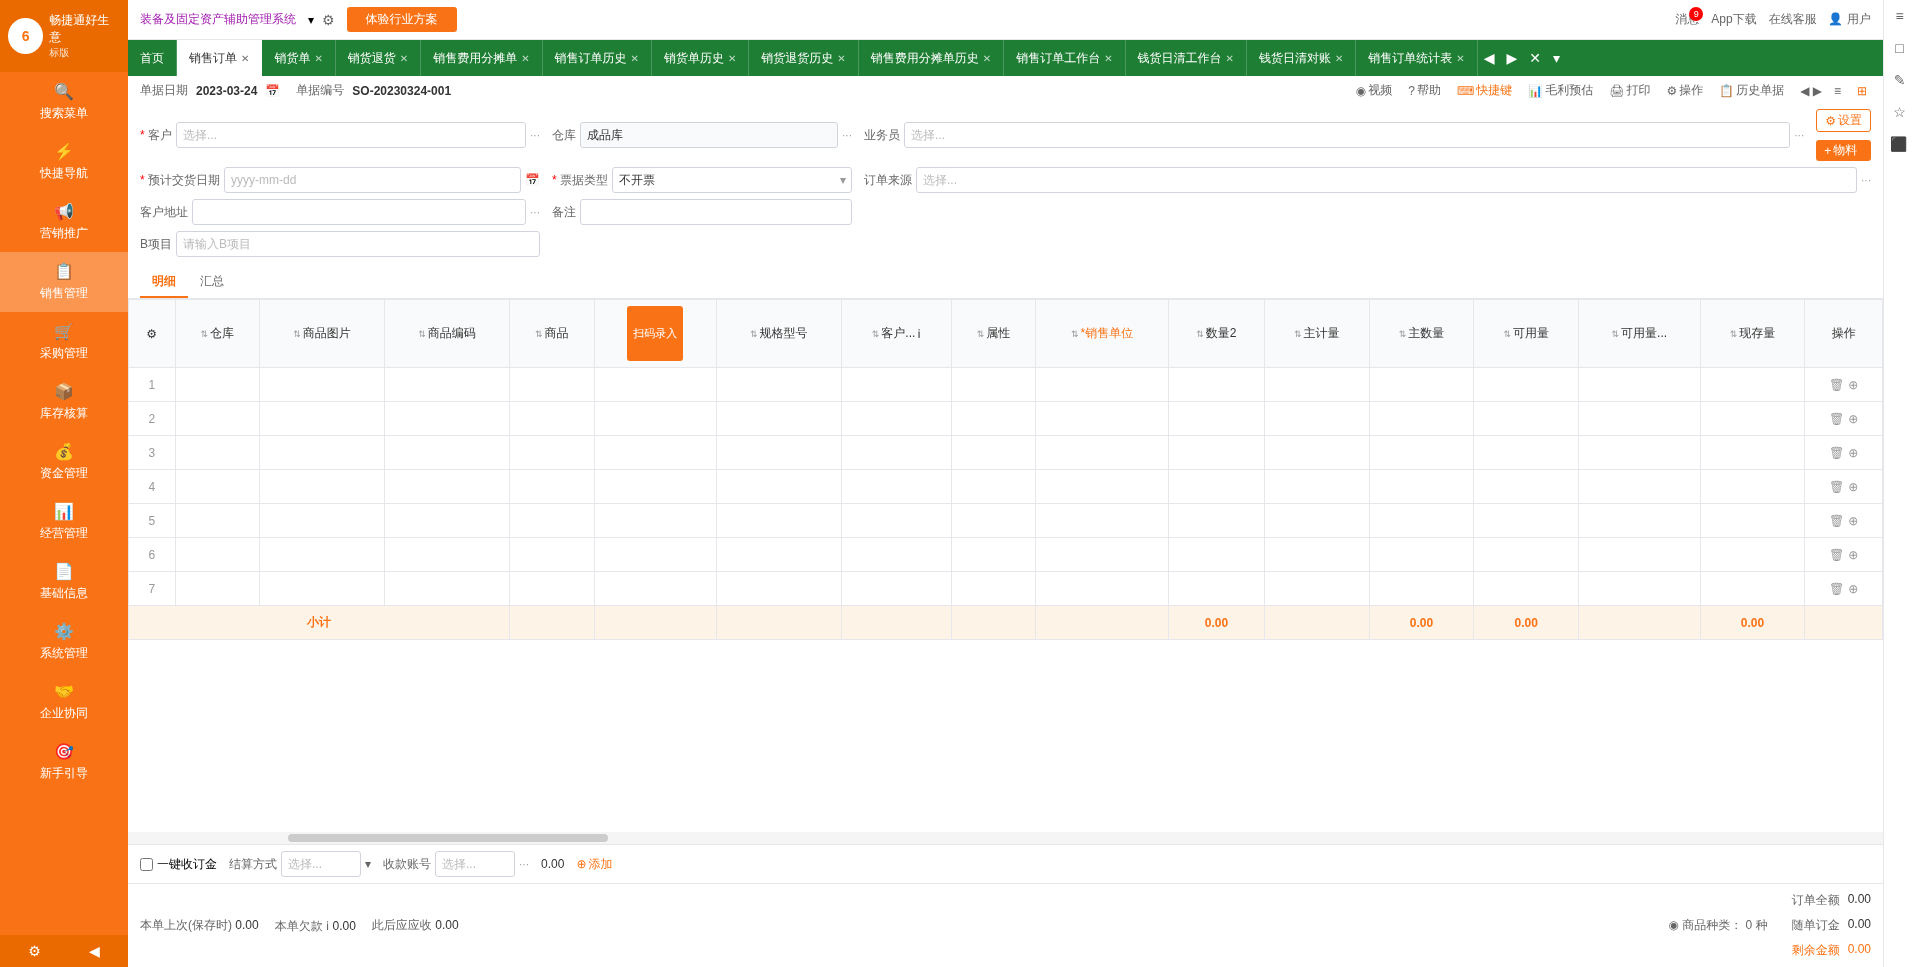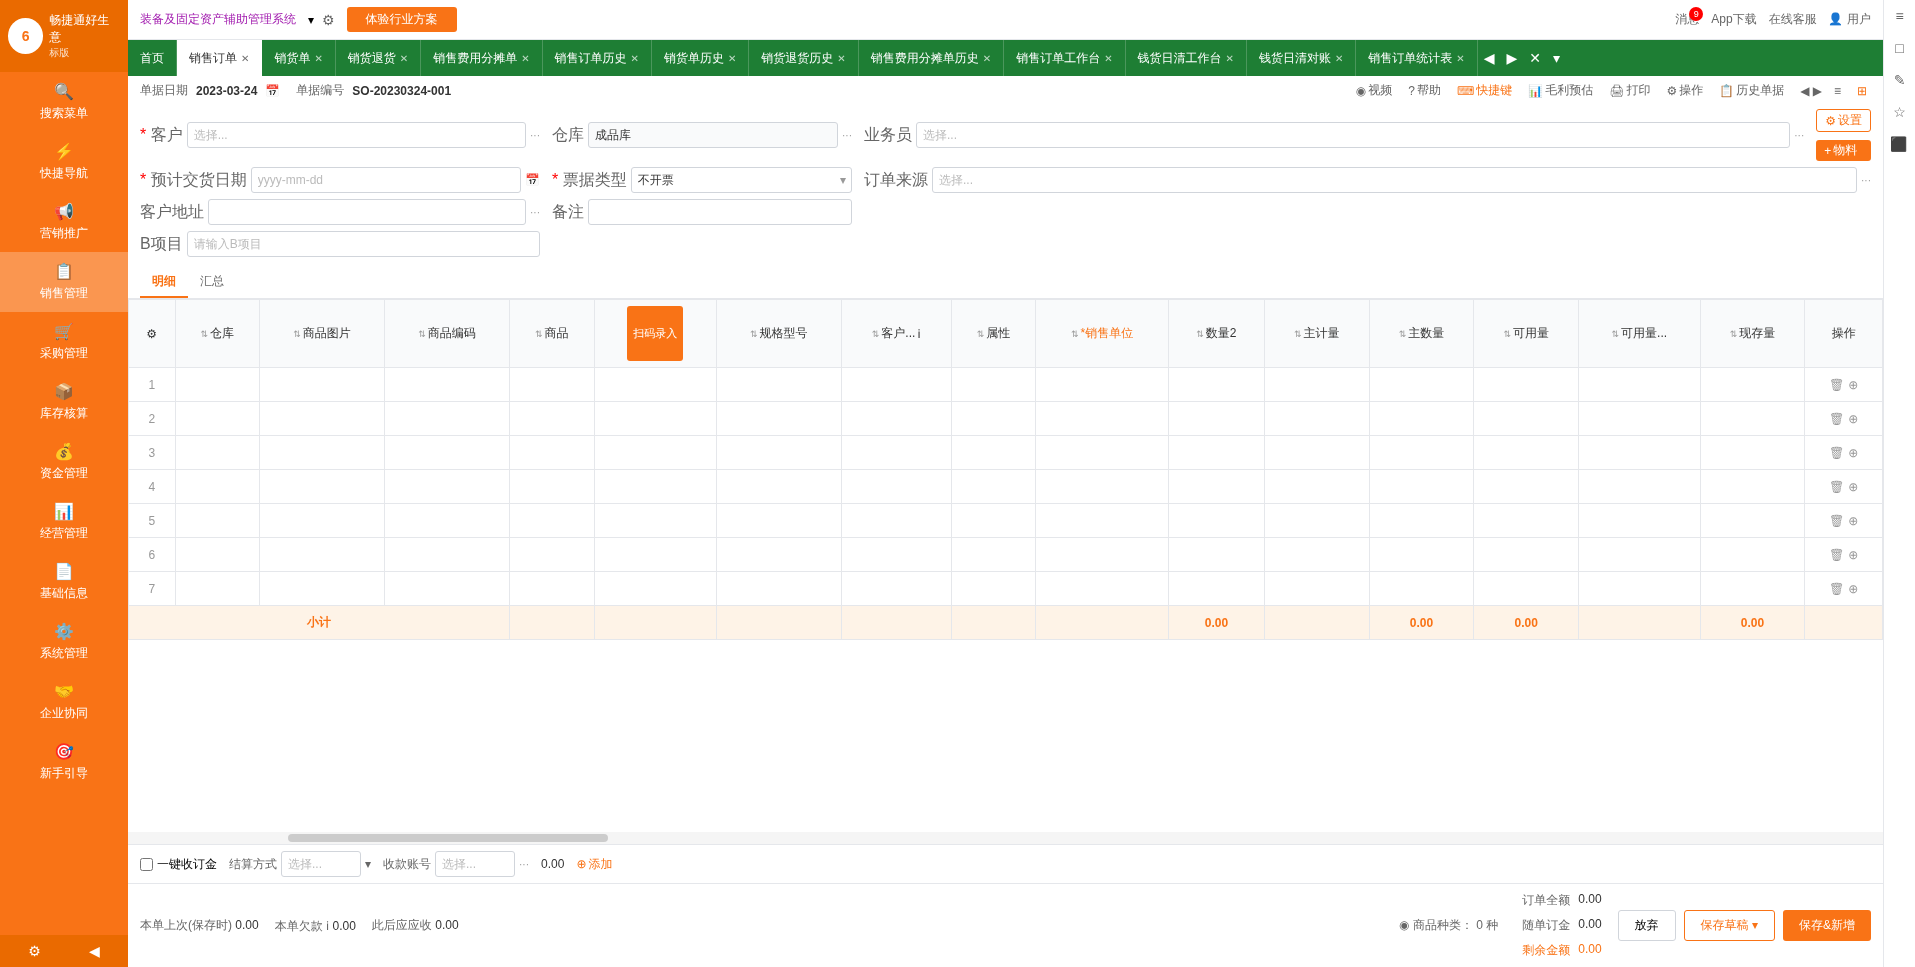--- a/index.html
+++ b/index.html
@@ -33,21 +33,21 @@
     
     .tabbar { height: 36px; background: #1e7e34; display: flex; align-items: center; overflow: hidden; }
     .tab-item { padding: 0 12px; height: 100%; display: flex; align-items: center; color: white; cursor: pointer; white-space: nowrap; font-size: 12px; border-right: 1px solid rgba(255,255,255,0.2); gap: 4px; }
     .tab-item.active { background: white; color: #333; }
     .tab-item .close-x { font-size: 10px; opacity: 0.7; }
     .tab-nav-btn { color: white; padding: 0 6px; cursor: pointer; font-size: 14px; height: 100%; display: flex; align-items: center; }
     .form-toolbar { display: flex; align-items: center; gap: 8px; margin-bottom: 8px; color: #666; font-size: 12px; }
     .form-toolbar-right { margin-left: auto; display: flex; align-items: center; gap: 8px; }
     .form-row { display: flex; align-items: center; gap: 12px; margin-bottom: 6px; }
     .form-field { display: flex; align-items: center; gap: 4px; flex: 1; }
-    .form-label { color: #666; white-space: nowrap; font-size: 16px; }
+    .form-label { color: #666; white-space: nowrap; font-size: 12px; }
     .form-label.required::before { content: '* '; color: red; }
     .form-input { flex: 1; height: 26px; border: 1px solid #d1d5db; border-radius: 3px; padding: 0 6px; font-size: 12px; color: #333; background: white; }
     .form-input::placeholder { color: #bbb; }
     .form-input-readonly { background: #f9fafb; }
     .ellipsis-btn { color: #999; font-size: 10px; cursor: pointer; }
     .date-icon { color: #999; cursor: pointer; }
 
     
     .content-tabs { display: flex; align-items: center; border-bottom: 1px solid #e5e7eb; padding: 0 12px; background: white; }
     .content-tab { padding: 6px 12px; cursor: pointer; font-size: 12px; color: #666; border-bottom: 2px solid transparent; }
@@ -697,28 +697,20 @@
           </div>
           <div class="order-summary-row">
             <span>随单订金</span>
             <span class="summary-value">0.00</span>
           </div>
           <div class="order-summary-row">
             <span class="orange-text">剩余金额</span>
             <span class="orange-text summary-value">0.00</span>
           </div>
         </div>
-        <div class="footer-btns">
-          <button class="btn-discard">放弃</button>
-          <button class="btn-save-draft">
-            <span>保存草稿</span>
-            <span> ▾</span>
-          </button>
-          <button class="btn-save-new">保存&amp;新增</button>
-        </div>
       </div>
     </div>
 
   </div>
 </div>
 
 <div class="right-panel">
   <div class="right-panel-btn">≡</div>
   <div class="right-panel-btn">□</div>
   <div class="right-panel-btn">✎</div>

